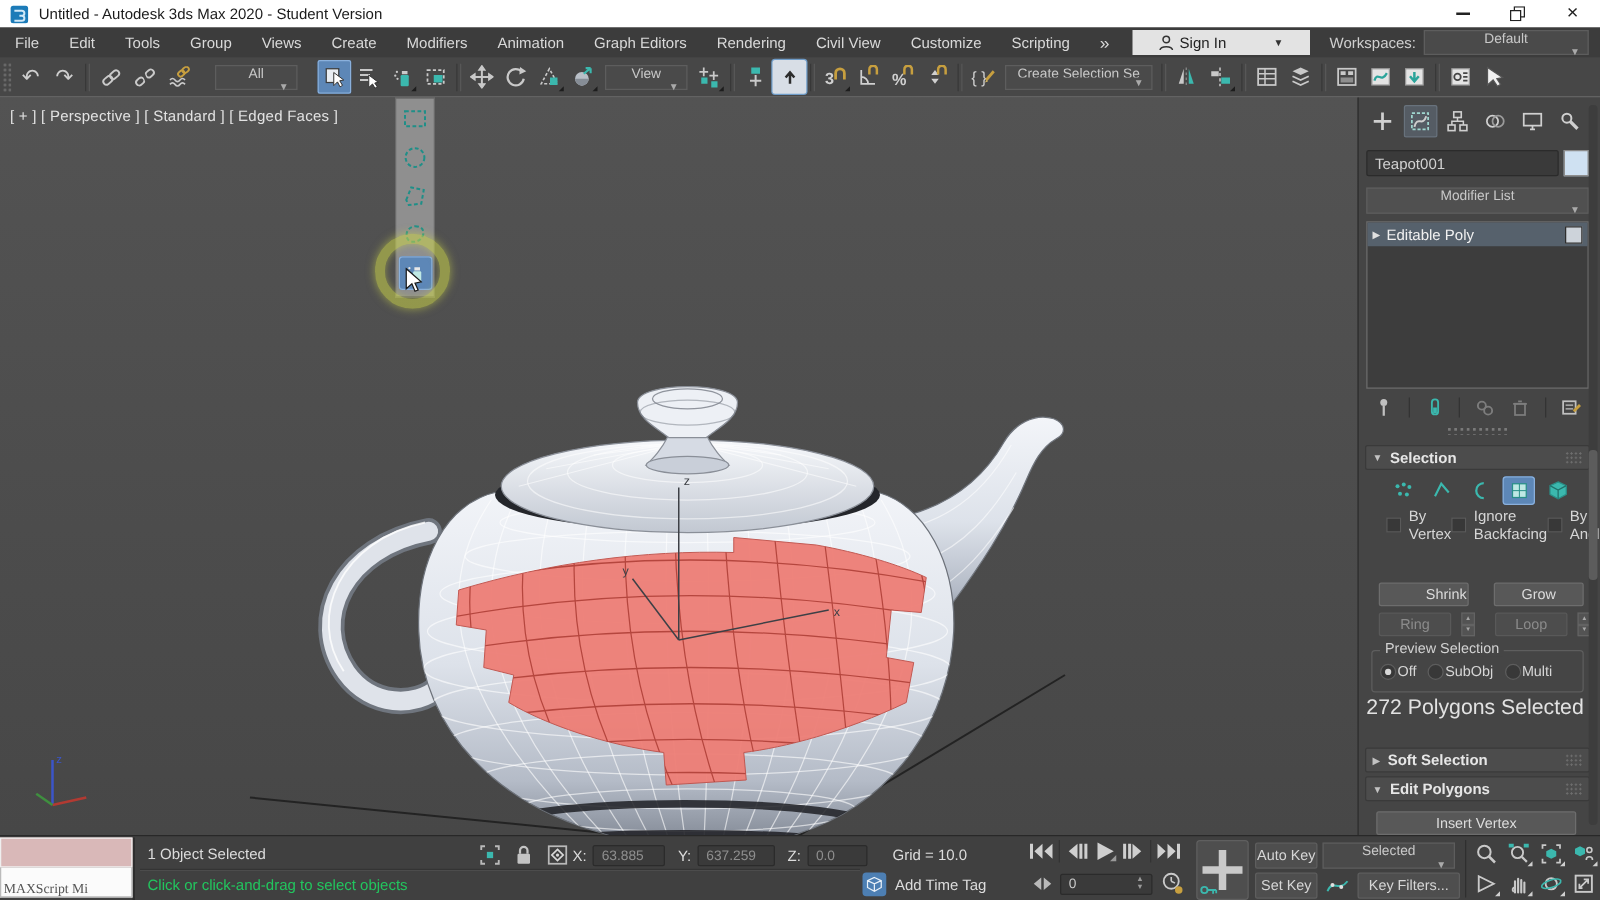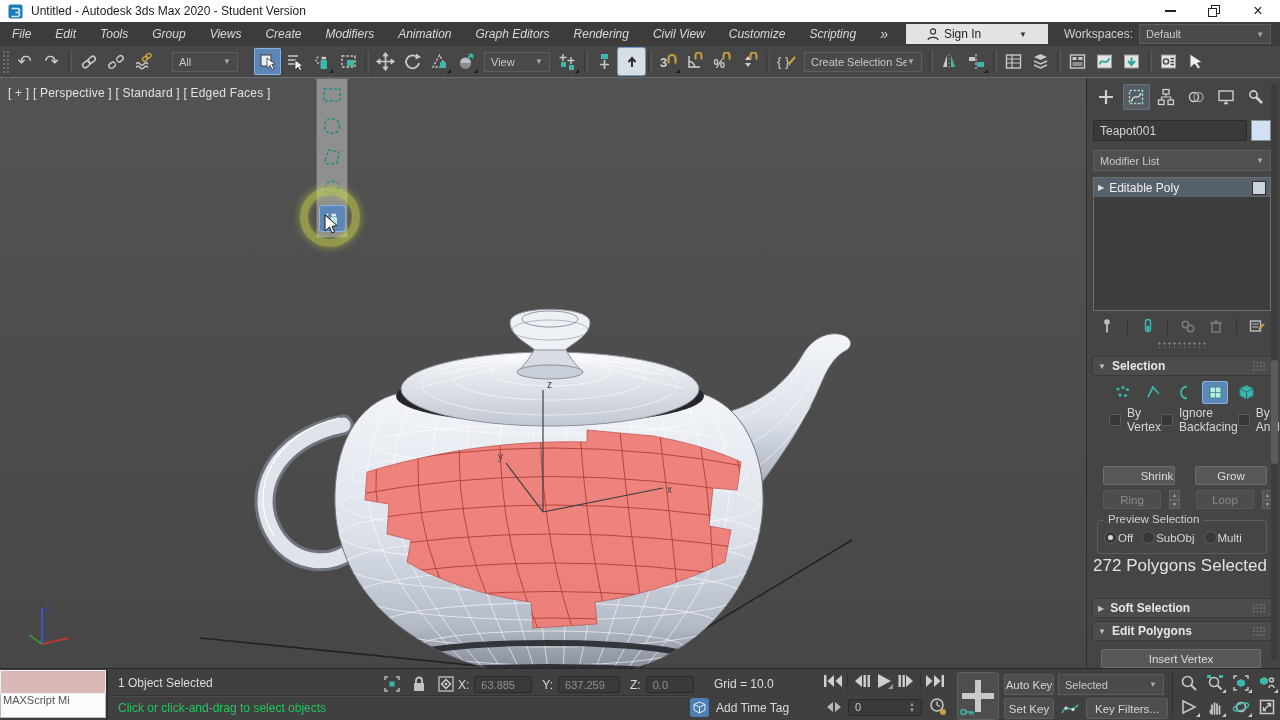--- a/index.html
+++ b/index.html
@@ -7,27 +7,27 @@
        -webkit-font-smoothing:antialiased;background:#454545;}
   .abs{position:absolute;}
   svg{display:block;}
   
   #titlebar{left:0;top:0;width:1280px;height:22px;background:#ffffff;display:flex;align-items:center;color:#1b1b1b;}
   #titlebar .title{font-size:12px;margin-left:8px;}
   .wctl{width:44px;height:22px;display:flex;align-items:center;justify-content:center;color:#222;}
   
   #menubar{left:0;top:22px;width:1280px;height:24px;background:#3c3c3c;display:flex;align-items:center;
            color:#d9d9d9;font-size:12px;}
-  .menu-item{padding:20px 12px;white-space:nowrap;font-style:italic;}
+  .menu-item{padding:20px 12px;white-space:nowrap;}
   #signin{height:20px;background:#e3e3e3;color:#222;display:flex;align-items:center;gap:5px;
           padding:0 21px;margin-left:6px;width:100px;}
   #signin .dd-arrow{margin-left:auto;font-size:8px;color:#333;}
   .ws-label{margin-left:16px;color:#cfcfcf;}
   .dd{background:#4a4a4a;border:1px solid #5d5d5d;color:#c9c9c9;font-size:11px;display:flex;
-      align-items:center;height:20px;padding:0 6px;box-sizing:border-box;}
+      align-items:center;height:20px;padding:0 6px;box-sizing:border-box;flex-direction:column;}
   .dd .dd-arrow{margin-left:auto;font-size:8px;color:#aaa;}
   
   #toolbar{left:0;top:46px;width:1280px;height:32px;background:#474747;border-bottom:1px solid #6c6c6c;
            display:flex;align-items:center;box-sizing:border-box;overflow:hidden;}
   .tgrip{width:7px;height:24px;margin:0 2px;background:radial-gradient(circle,#6f6f6f 1px,transparent 1.2px);
          background-size:4px 4px;}
   .tbtn{width:27px;height:27px;display:flex;align-items:center;justify-content:center;border-radius:2px;flex:none;position:relative;}
   .tbtn.active{background:#5d87b7;box-shadow:0 0 0 1px #8ab0dc inset;}
   .tbtn.litebtn{background:#d8dee6;box-shadow:0 0 0 1px #6f9cc8;}
   .tsep{width:2px;height:22px;border-left:1px solid #383838;border-right:1px solid #575757;margin:0 3px;flex:none;}
@@ -70,22 +70,22 @@
   .gbox{border:1px solid #5e5e5e;border-radius:3px;position:relative;}
   .gbox .legend{position:absolute;top:-8px;left:6px;background:#454545;padding:0 4px;font-size:11.5px;color:#d2d2d2;}
   #cp-scroll{right:2px;top:6px;width:7px;height:576px;background:#3d3d3d;border-radius:3px;}
   #cp-thumb{position:absolute;left:0;top:276px;width:7px;height:104px;background:#5c5c5c;border-radius:3px;}
   
   #statusbar{left:0;top:668px;width:1280px;height:52px;background:#404040;border-top:1px solid #282828;
              box-sizing:border-box;color:#dcdcdc;font-size:12px;}
   #mxs{left:0;top:1px;width:108px;height:50px;border-right:2px solid #2e2e2e;box-sizing:border-box;}
   #mxs .pink{height:24px;background:#d9b8b8;border:1px solid #efefef;box-sizing:border-box;}
   #mxs .white{height:24px;background:#fbfbfb;border:1px solid #bbb;border-top:none;box-sizing:border-box;
-              font-family:Liberation Sans, sans-serif;font-size:11px;color:#555;overflow:hidden;
-              white-space:nowrap;display:flex;align-items:flex-start;padding-left:2px;}
+              font-family:Liberation Serif, serif;font-size:11px;color:#555;overflow:hidden;
+              white-space:nowrap;display:flex;align-items:flex-end;padding-left:2px;}
   .sbtn{background:#4e4e4e;border:1px solid #5e5e5e;border-radius:2px;color:#d6d6d6;font-size:11.5px;
         display:flex;align-items:center;justify-content:center;box-sizing:border-box;}
   .navbtn{width:25px;height:23px;display:flex;align-items:center;justify-content:center;position:relative;}
   .navbtn.fly::after{content:"";position:absolute;right:1px;bottom:1px;border-left:4px solid transparent;
         border-bottom:4px solid #cfcfcf;}
   #bigplus{left:957px;top:3px;width:40px;height:46px;background:#4e4e4e;border:1px solid #5f5f5f;border-radius:3px;position:absolute;}
   #bigplus .pv{position:absolute;left:17px;top:7px;width:6px;height:32px;background:#c9c9c9;}
   #bigplus .ph{position:absolute;left:4px;top:20px;width:32px;height:6px;background:#c9c9c9;}
 </style>
 </head>

